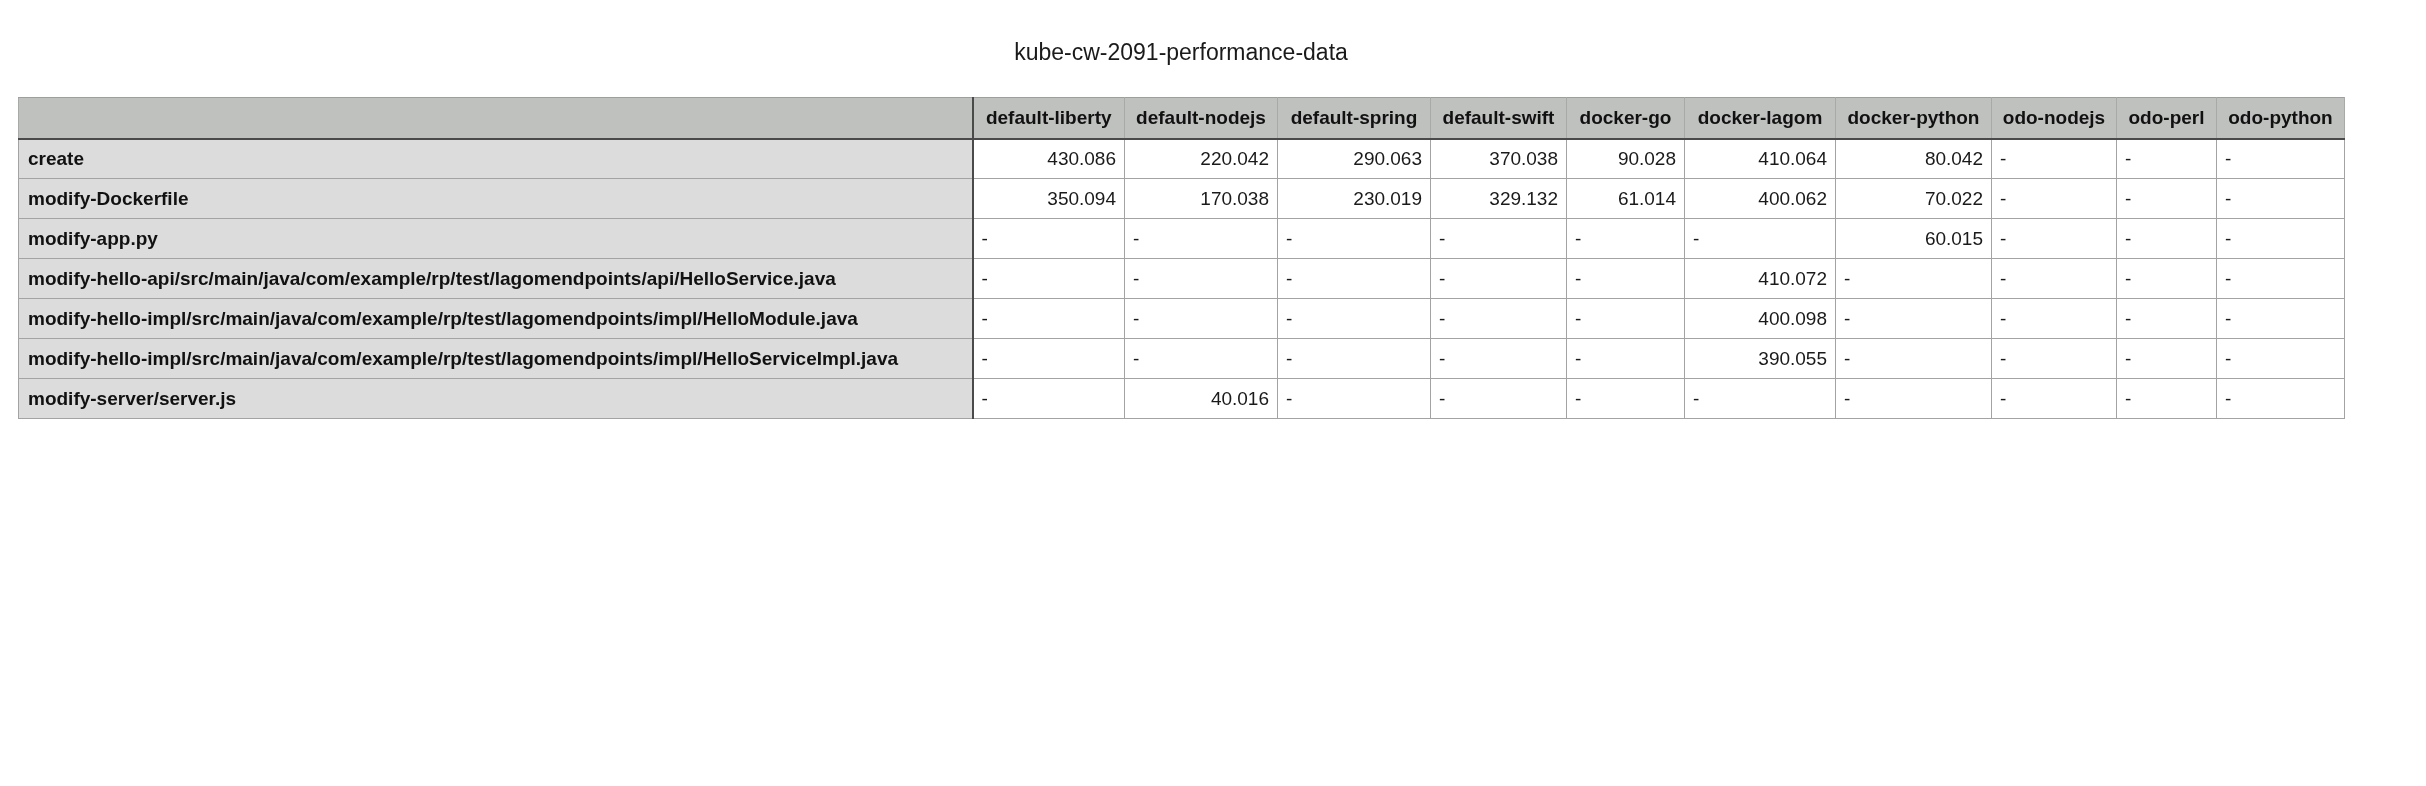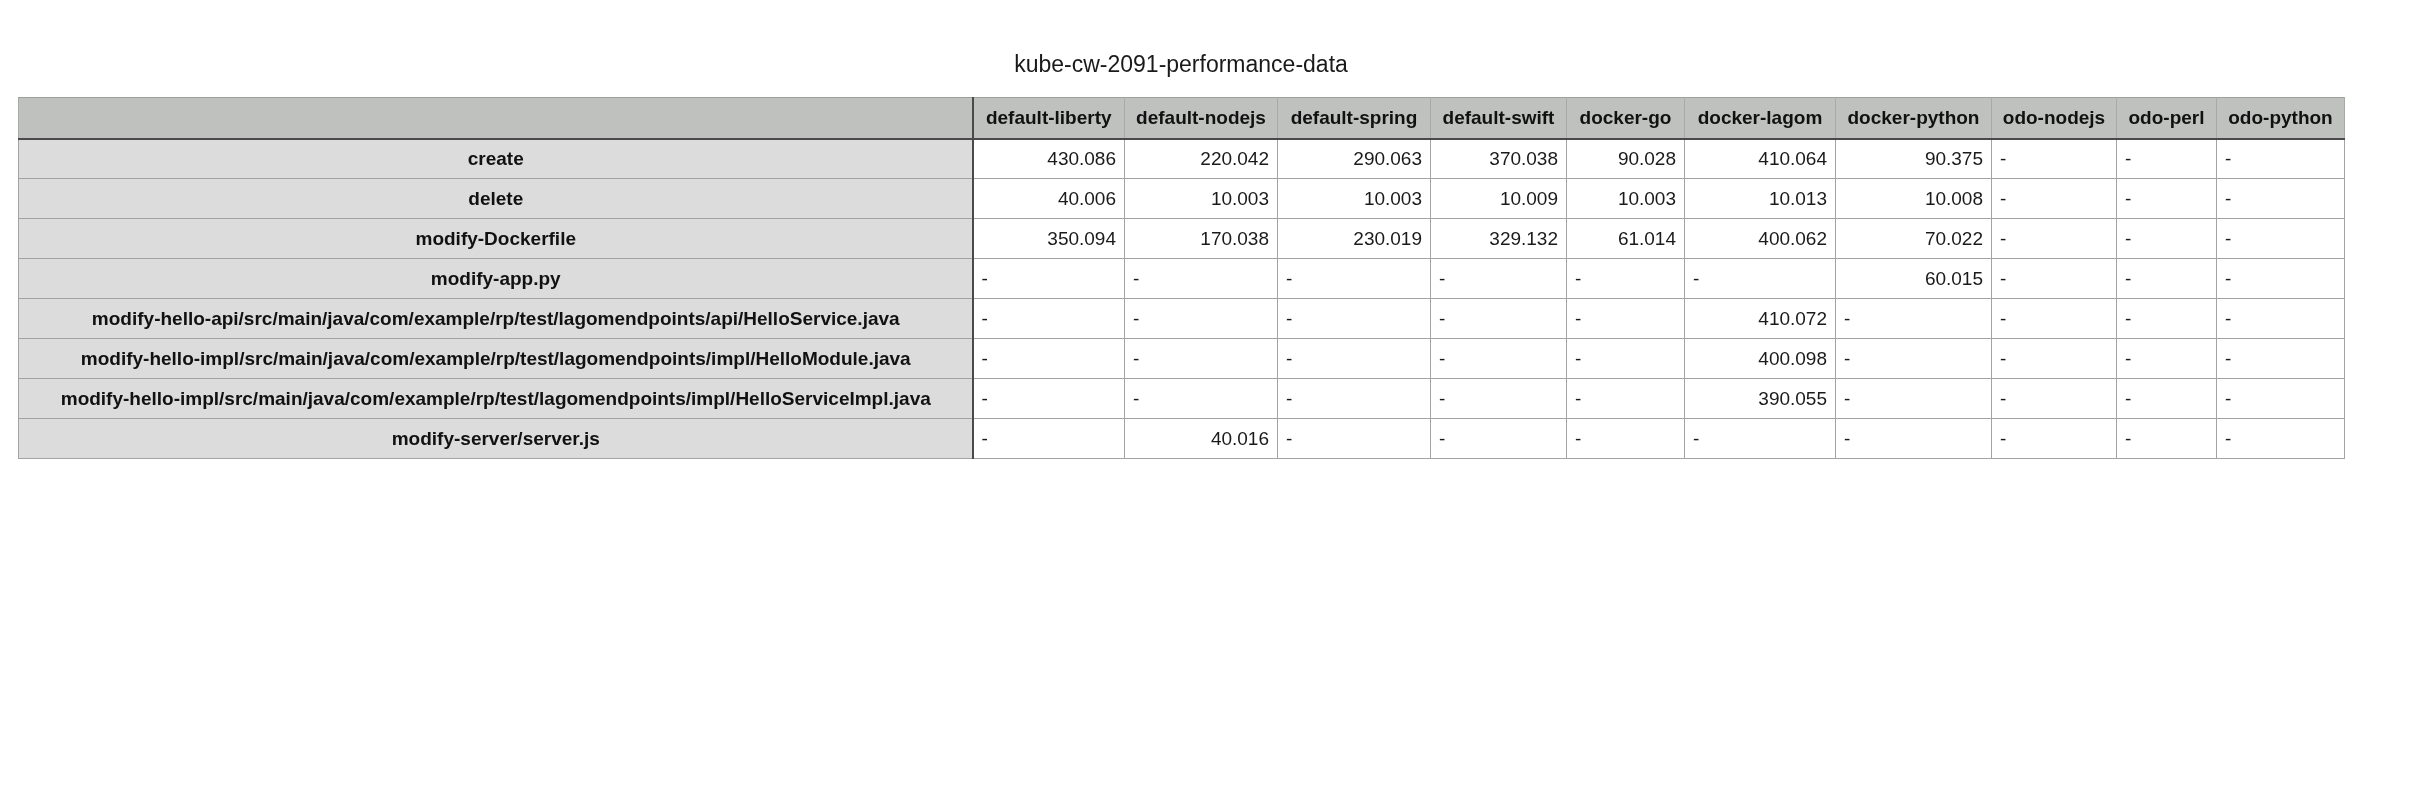--- a/index.html
+++ b/index.html
@@ -12,21 +12,21 @@
       height: 786px;
       position: relative;
       overflow: hidden;
       font-family: "Liberation Sans", sans-serif;
       color: #111111;
     }
     .title {
       position: absolute;
       left: 18px;
       width: 2326px;
-      top: 48px;
+      top: 36px;
       text-align: center;
       font-size: 23px;
       line-height: 32px;
       color: #1a1a1a;
       font-weight: normal;
     }
     table.sheet {
       position: absolute;
       left: 18px;
       top: 97px;
@@ -54,21 +54,21 @@
       border-bottom: 2px solid #4a4a4a;
       border-left: 1px solid #a8aaa8;
       border-right: 1px solid #a8aaa8;
     }
     table.sheet thead th.corner {
       border-right: 2px solid #4a4a4a;
     }
     table.sheet tbody th.rowlabel {
       background: #dcdcdc;
       font-weight: bold;
-      text-align: center;
+      text-align: left;
       padding-left: 9px;
       border-right: 2px solid #4a4a4a;
       color: #111;
     }
     table.sheet tbody td {
       background: #ffffff;
       text-align: right;
       color: #1a1a1a;
     }
     table.sheet tbody td.empty {
@@ -122,34 +122,21 @@
   </thead>
   <tbody id="table-body">
       <tr>
         <th class="rowlabel">create</th>
         <td>430.086</td>
         <td>220.042</td>
         <td>290.063</td>
         <td>370.038</td>
         <td>90.028</td>
         <td>410.064</td>
-        <td>90.375</td>
-        <td class="empty">-</td>
-        <td class="empty">-</td>
-        <td class="empty">-</td>
-      </tr>
-      <tr>
-        <th class="rowlabel">delete</th>
-        <td>40.006</td>
-        <td>10.003</td>
-        <td>10.003</td>
-        <td>10.009</td>
-        <td>10.003</td>
-        <td>10.013</td>
-        <td>10.008</td>
+        <td>80.042</td>
         <td class="empty">-</td>
         <td class="empty">-</td>
         <td class="empty">-</td>
       </tr>
       <tr>
         <th class="rowlabel">modify-Dockerfile</th>
         <td>350.094</td>
         <td>170.038</td>
         <td>230.019</td>
         <td>329.132</td>

